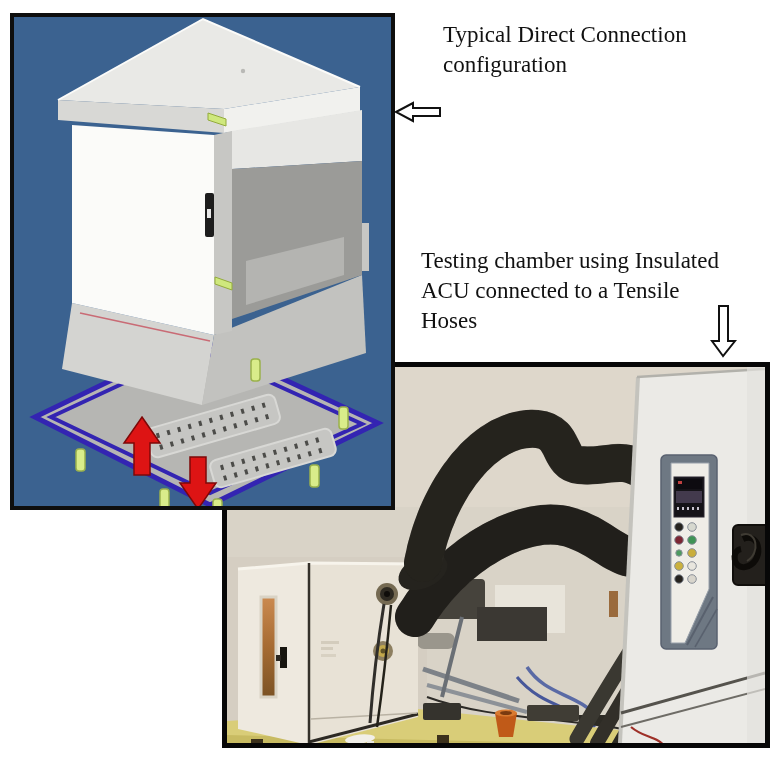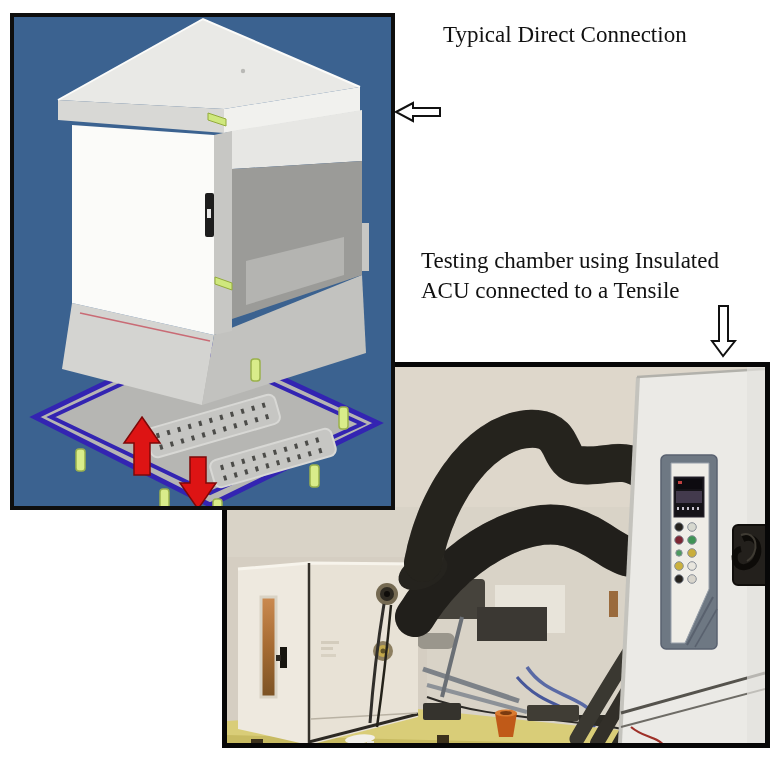--- a/index.html
+++ b/index.html
@@ -210,28 +210,30 @@
           <path d="M516,172 C534,164 538,196 518,200 C506,202 504,184 514,182" fill="none" stroke="#0d0b08" stroke-width="6"></path>
           <path d="M514,168 C530,162 534,186 520,194" fill="none" stroke="#3f3b33" stroke-width="2"></path>
         </g>
         <path d="M404,360 C418,372 430,368 440,382" fill="none" stroke="#9e3028" stroke-width="2.2"></path>
       </g>
     </svg>
   </div>
 
   <div class="caption cad-caption">
     <span>Typical Direct Connection</span>
+    <span>configuration</span>
   </div>
 
   <svg class="pointer pointer-left" width="48" height="24" viewBox="0 0 48 24">
     <polygon points="2,12 19,3 19,8 46,8 46,16 19,16 19,21" fill="#ffffff" stroke="#111111" stroke-width="2"></polygon>
   </svg>
 
   <div class="caption photo-caption">
     <span>Testing chamber using Insulated</span>
     <span>ACU connected to a Tensile</span>
+    <span>Hoses</span>
   </div>
 
   <svg class="pointer pointer-down" width="28" height="54" viewBox="0 0 28 54">
     <polygon points="14,52 3,37 10,37 10,2 19,2 19,37 26,37" fill="#ffffff" stroke="#111111" stroke-width="2"></polygon>
   </svg>
 
 </div>
 
 </body></html>

